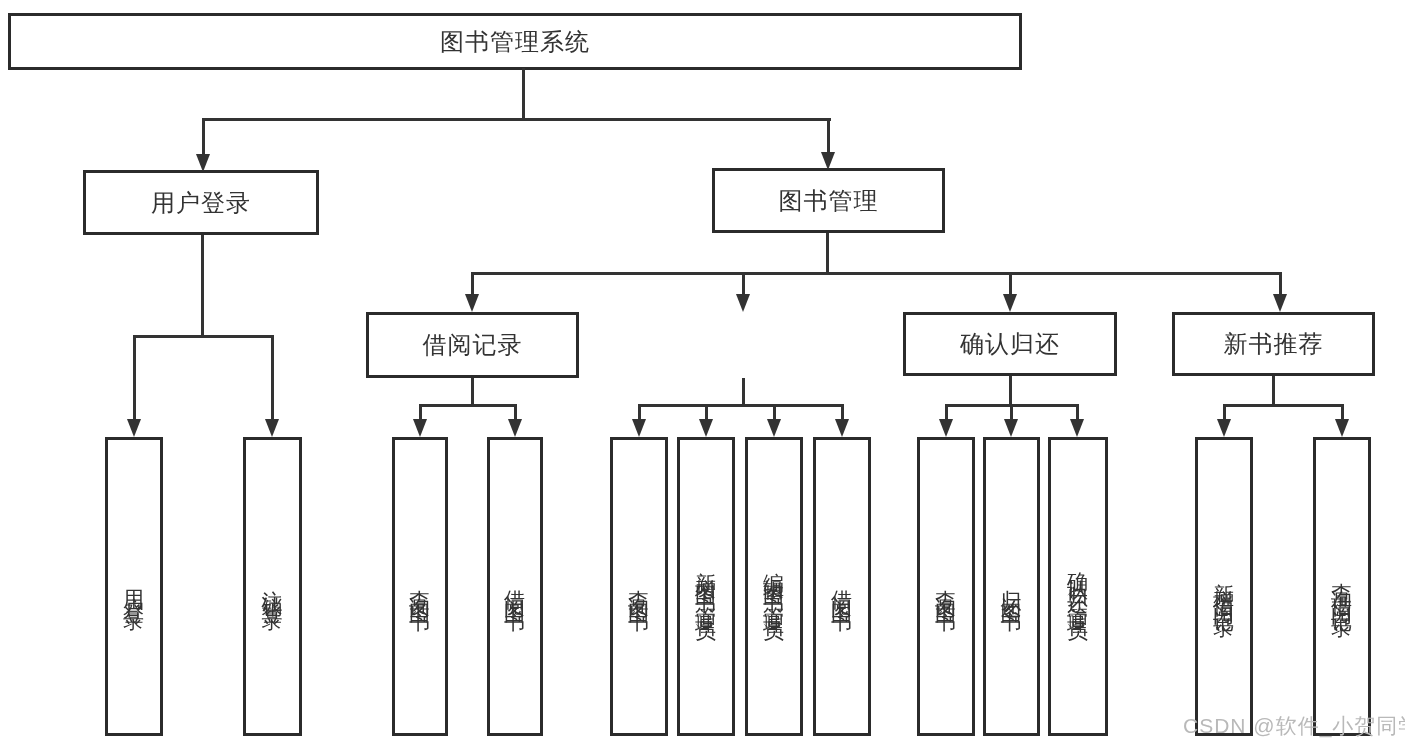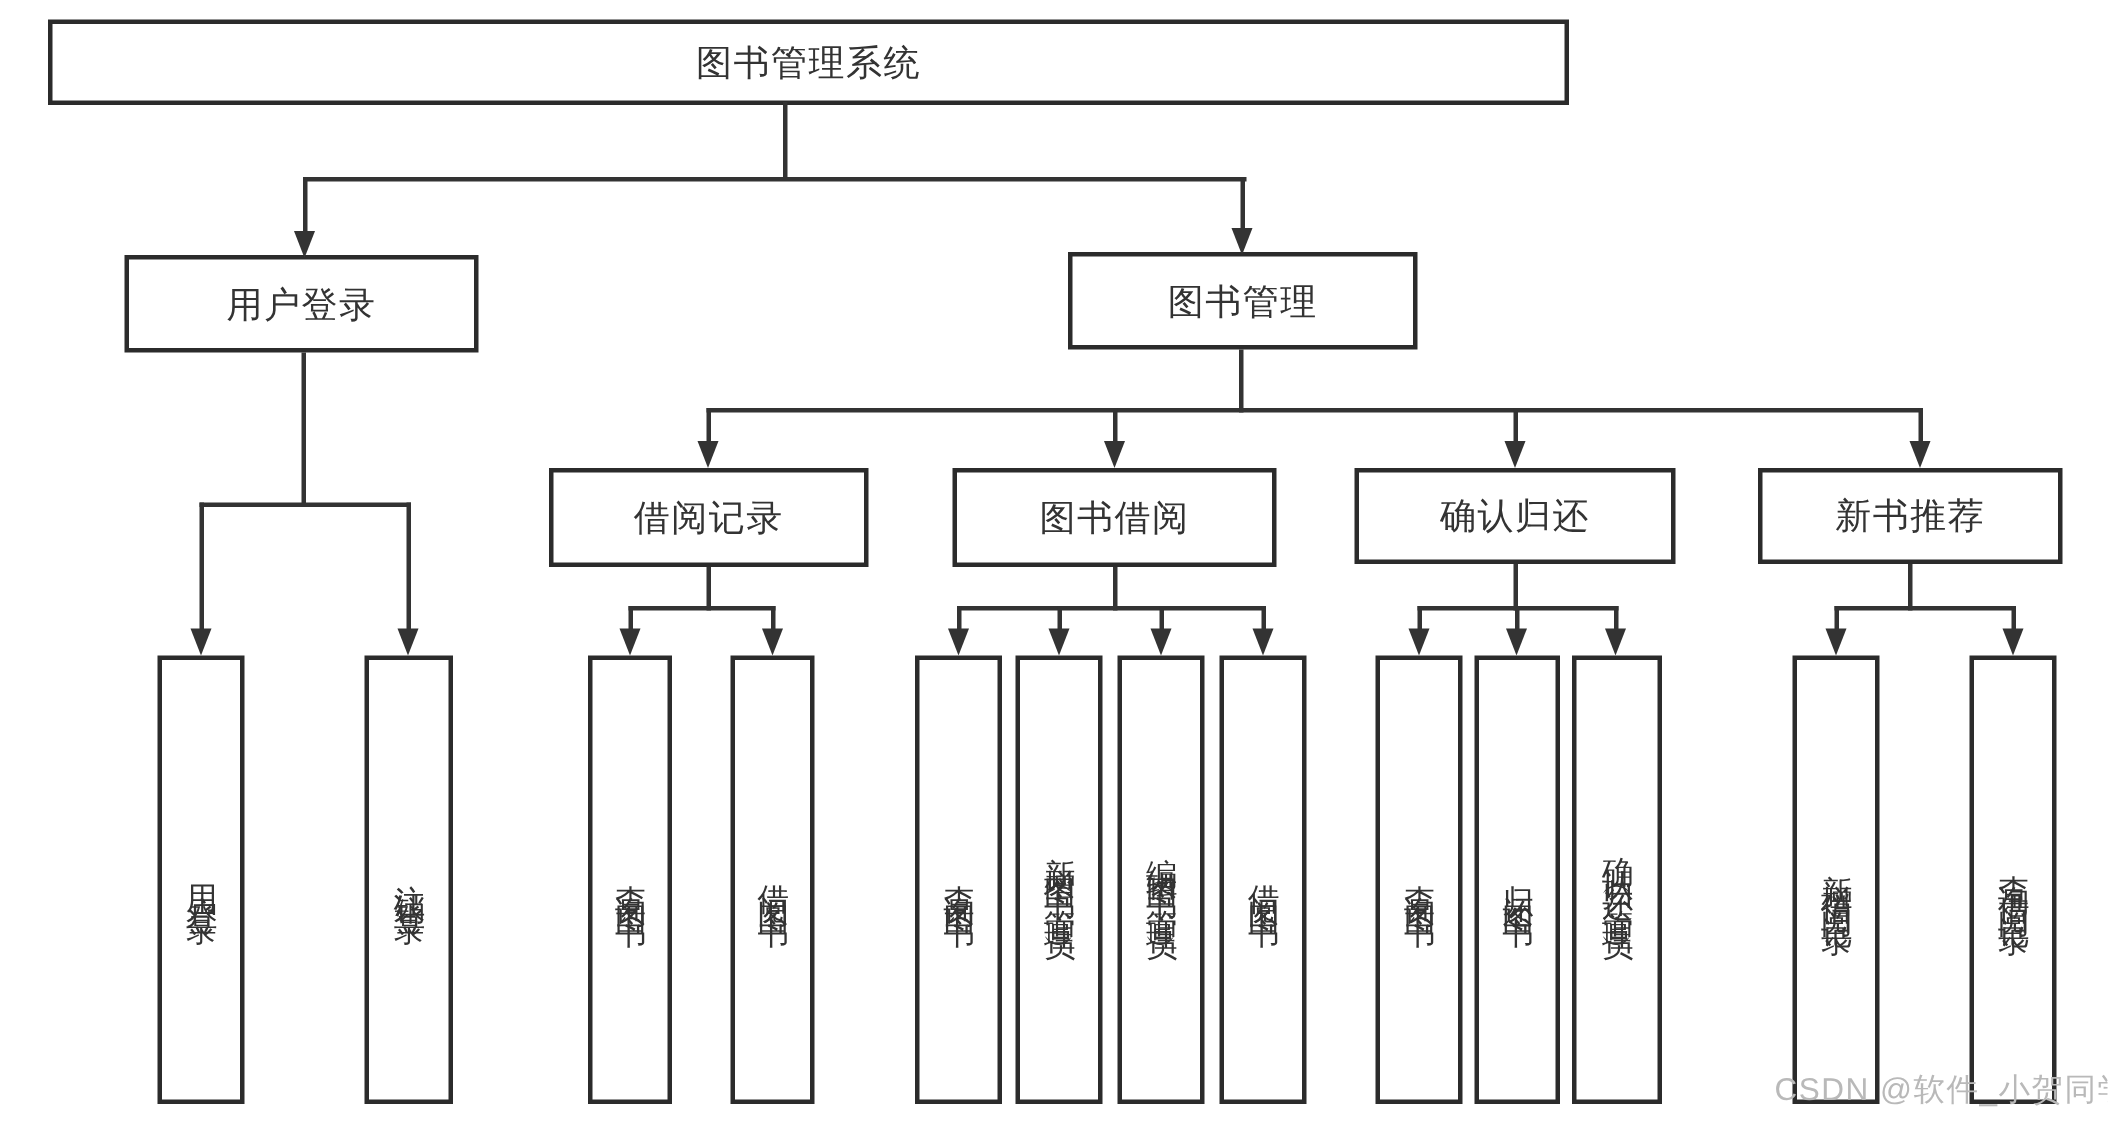--- a/index.html
+++ b/index.html
@@ -32,39 +32,36 @@
   .watermark{
     position:absolute;left:1183px;top:712px;
     font-size:21px;letter-spacing:1px;color:var(--wm);white-space:nowrap;
   }
 </style>
 </head>
 <body>
 
 <div class="stage">
 
-  <div class="box" style="left:32px;top:13px;width:1014px;height:57px;">
+  <div class="box" style="left:8px;top:13px;width:1014px;height:57px;">
     <span class="hlabel">图书管理系统</span>
   </div>
 
   <div class="box" style="left:83px;top:170px;width:236px;height:65px;">
     <span class="hlabel">用户登录</span>
   </div>
 
   <div class="box" style="left:712px;top:168px;width:233px;height:65px;">
     <span class="hlabel">图书管理</span>
   </div>
 
   <div class="box" style="left:366px;top:312px;width:213px;height:66px;">
     <span class="hlabel">借阅记录</span>
   </div>
 
-  <div class="box" style="left:635px;top:312px;width:216px;height:66px;">
-    <span class="hlabel">图书借阅</span>
-  </div>
 
   <div class="box" style="left:903px;top:312px;width:214px;height:64px;">
     <span class="hlabel">确认归还</span>
   </div>
 
   <div class="box" style="left:1172px;top:312px;width:203px;height:64px;">
     <span class="hlabel">新书推荐</span>
   </div>
 
   <div class="box vbox" style="left:105px;top:437px;width:58px;height:299px;">

